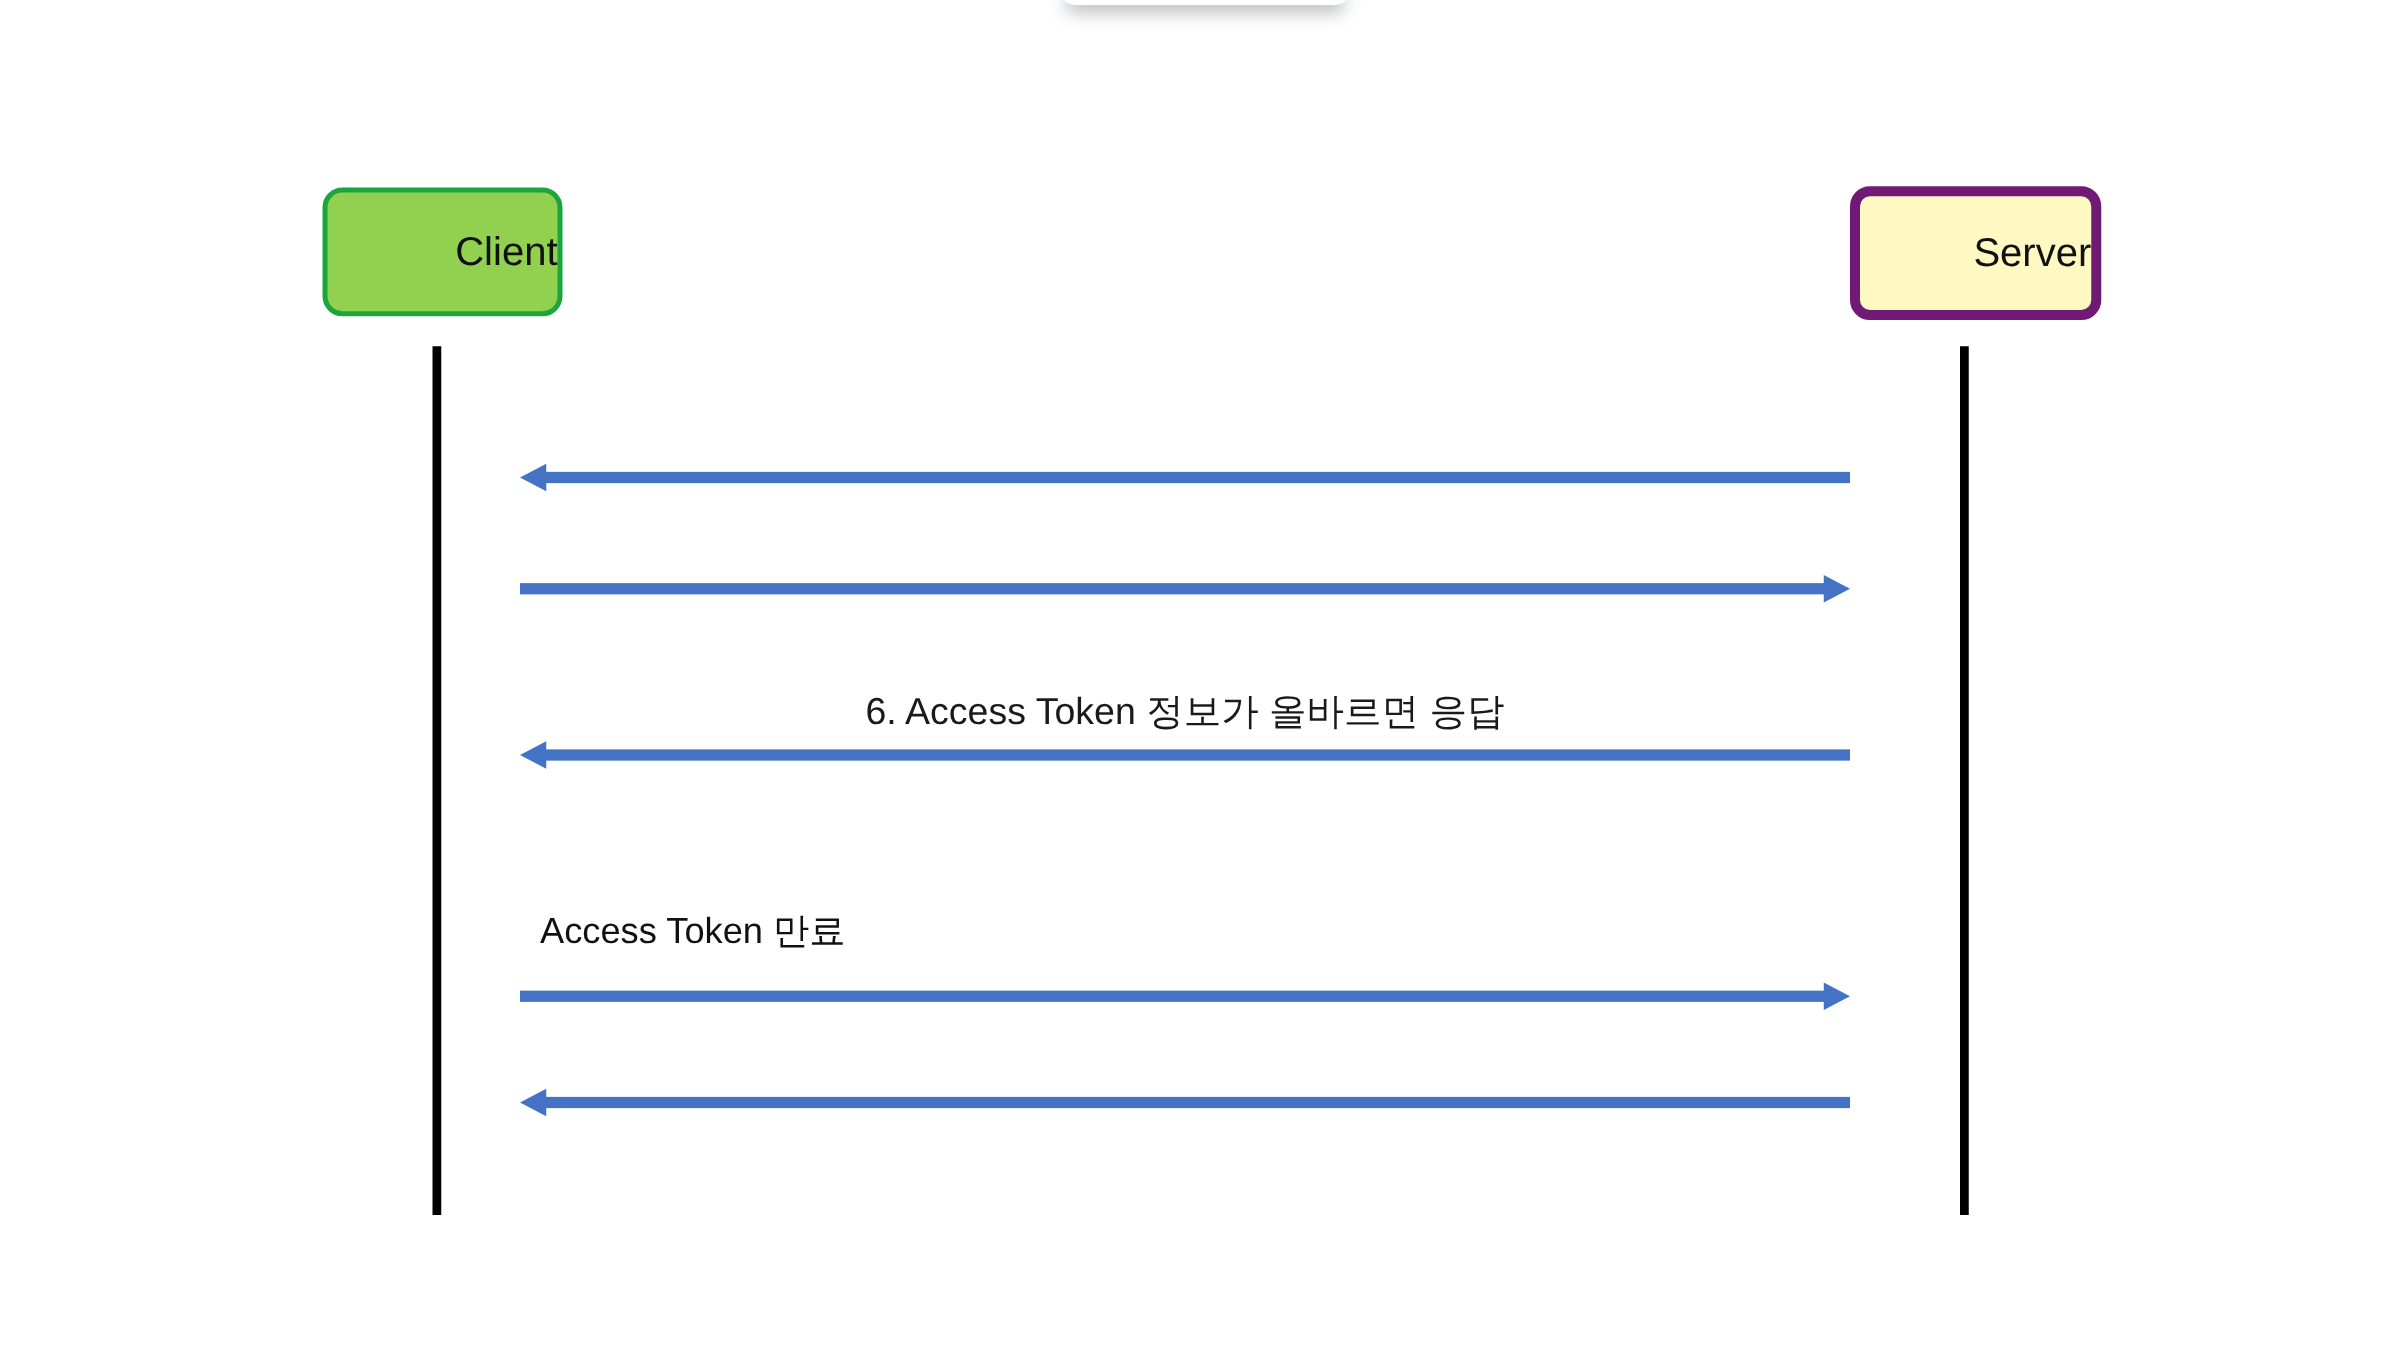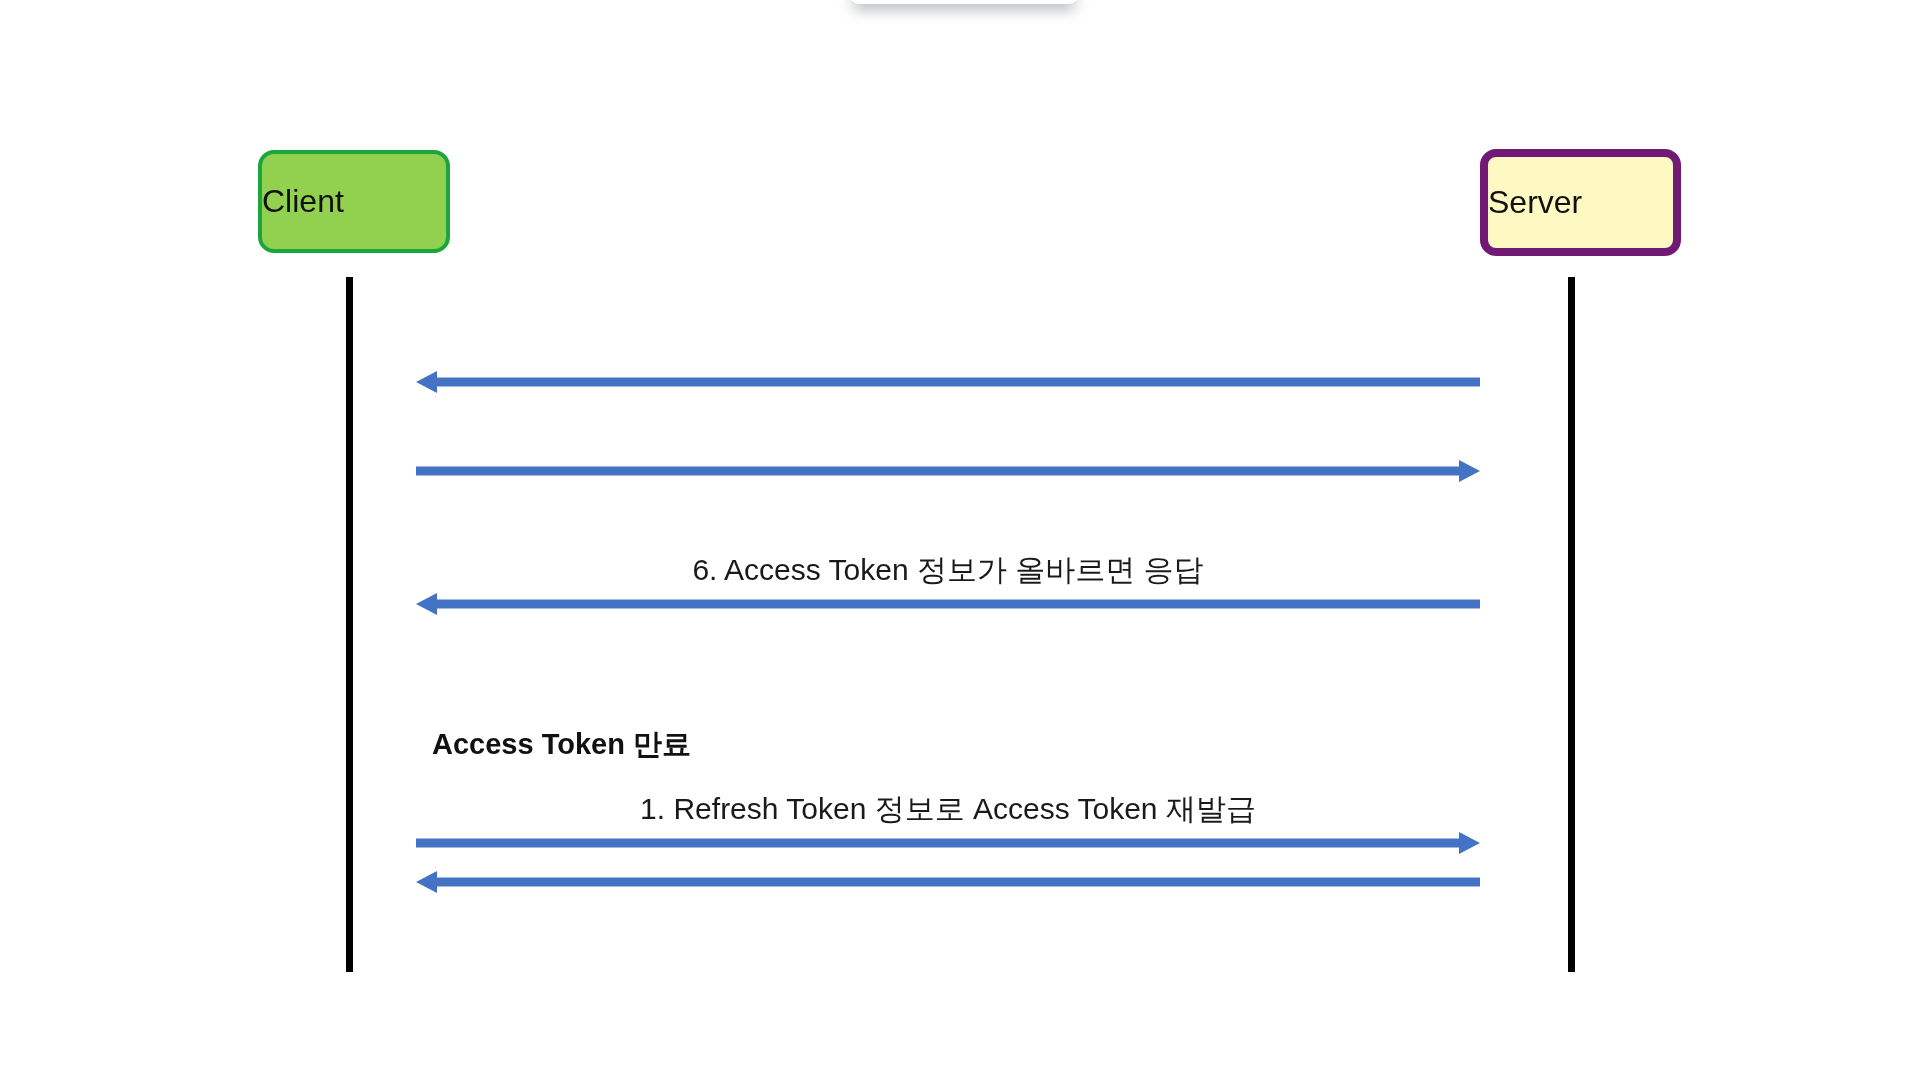--- a/index.html
+++ b/index.html
@@ -5,21 +5,21 @@
   html,body{margin:0;padding:0;background:#ffffff;}
   body{font-family:"Liberation Sans","DejaVu Sans",sans-serif;color:#1a1a1a;}
   .stage{position:relative;width:1920px;height:1080px;background:#ffffff;overflow:hidden;}
 
   
   .top-shadow{position:absolute;left:848px;top:-20px;width:232px;height:24px;
     border-radius:12px;background:#fff;
     box-shadow:0 10px 14px -4px rgba(100,106,116,0.45);}
 
   
-  .actor{position:absolute;display:flex;align-items:center;justify-content:flex-start;
+  .actor{position:absolute;display:flex;align-items:center;justify-content:flex-end;
     border-radius:16px;font-size:32px;color:#111;}
   .actor.client{left:258px;top:150px;width:184px;height:95px;
     background:#92D050;border:4px solid #1AA63C;}
   .actor.server{left:1480px;top:149px;width:185px;height:91px;
     background:#fef9c3;border:8px solid #701a75;}
 
   
   .lifeline{position:absolute;top:277px;width:7px;height:695px;background:#000;}
   .lifeline.left{left:346px;}
   .lifeline.right{left:1568px;}
@@ -31,21 +31,21 @@
   .arrow{position:relative;height:22px;}
   .arrow .shaft{position:absolute;top:50%;transform:translateY(-50%);height:9px;background:#4472C4;}
   .arrow .head{position:absolute;top:50%;transform:translateY(-50%);width:0;height:0;
     border-top:11px solid transparent;border-bottom:11px solid transparent;}
   .arrow.right .shaft{left:0;right:17px;}
   .arrow.right .head{right:0;border-left:21px solid #4472C4;}
   .arrow.left .shaft{left:17px;right:0;}
   .arrow.left .head{left:0;border-right:21px solid #4472C4;}
 
   
-  .note{position:absolute;left:432px;top:725px;font-size:29px;font-weight:bold;
+  .note{position:absolute;left:432px;top:725px;font-size:29px;font-weight:normal;
     color:#111;white-space:nowrap;}
 </style>
 </head>
 <body>
 
 <div class="stage">
 
   <div class="top-shadow"></div>
 
   <div class="actor client">
@@ -78,21 +78,20 @@
     <div class="msg-label">6. Access Token 정보가 올바르면 응답</div>
     <div class="arrow left">
       <span class="shaft"></span>
       <span class="head"></span>
     </div>
   </div>
 
   <div class="note">Access Token 만료</div>
 
   <div class="msg" style="top:786px">
-    <div class="msg-label">1. Refresh Token 정보로 Access Token 재발급</div>
     <div class="arrow right">
       <span class="shaft"></span>
       <span class="head"></span>
     </div>
   </div>
 
   <div class="msg" style="top:871px">
     <div class="arrow left">
       <span class="shaft"></span>
       <span class="head"></span>

